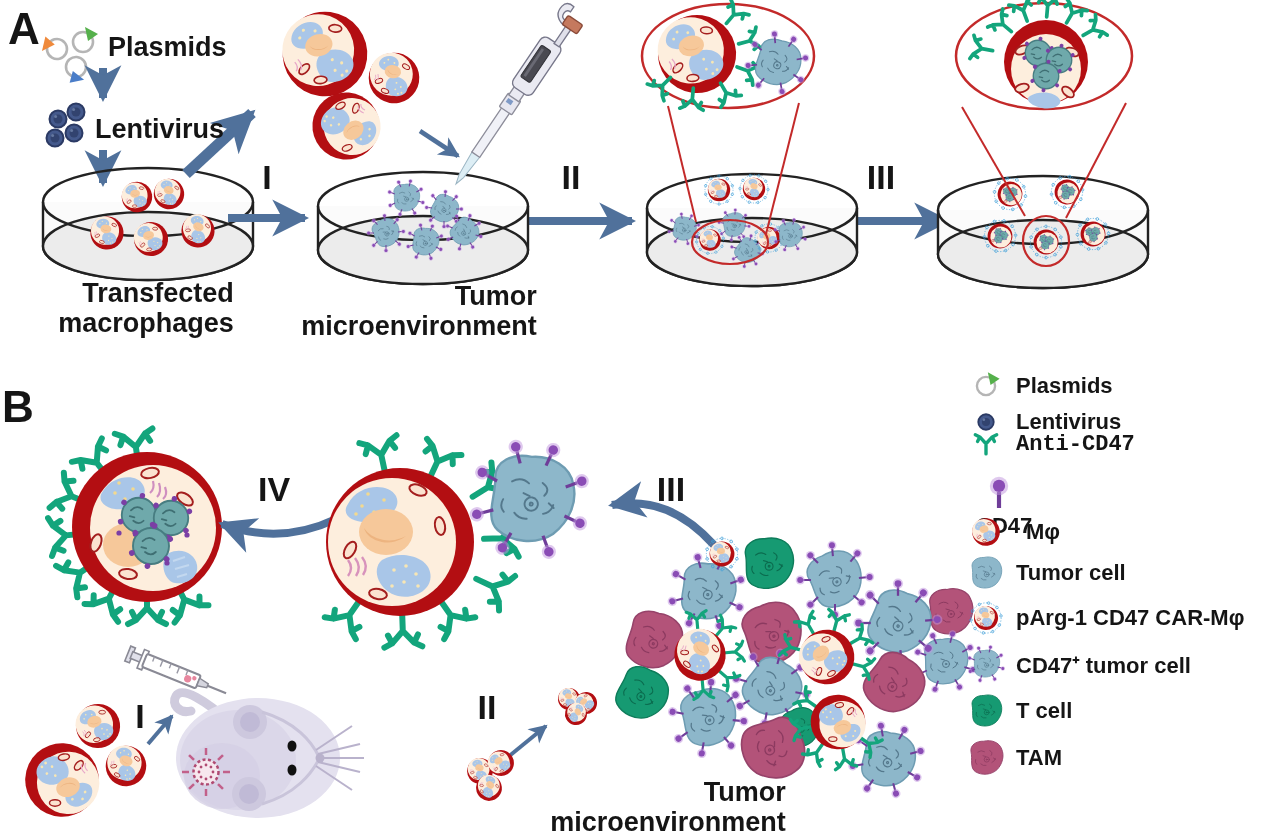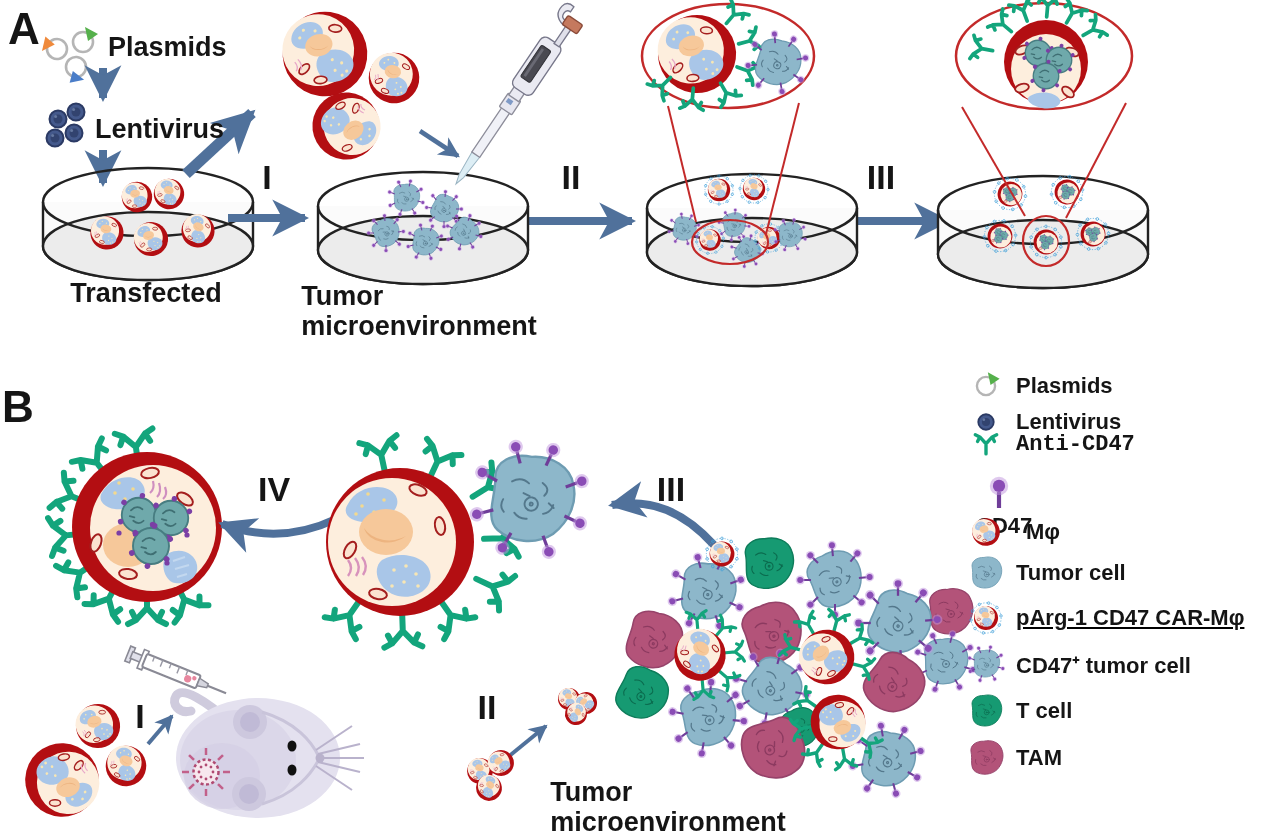--- a/index.html
+++ b/index.html
@@ -2,21 +2,21 @@
 <html><head>
 <meta charset="utf-8">
 <style>
   html,body{margin:0;padding:0;background:#fff;}
   .stage{position:relative;width:1280px;height:834px;background:#fff;overflow:hidden;
          font-family:"Liberation Sans", sans-serif;}
   .artwork{position:absolute;left:0;top:0;width:1280px;height:834px;}
   .lbl{position:absolute;font-weight:bold;color:#151515;white-space:nowrap;z-index:5;}
   .panel-letter{font-size:44px;font-weight:800;}
   .item-label{font-size:27px;}
-  .caption{font-size:27px;line-height:30px;text-align:left;transform:translateX(-50%);}
+  .caption{font-size:27px;line-height:30px;text-align:right;transform:translateX(-50%);}
   .roman{font-size:34px;transform:translateX(-50%);}
   .legend{position:absolute;left:966px;top:0;z-index:5;}
   .legend-row{position:absolute;display:flex;align-items:center;height:40px;}
   .legend-icon{width:40px;height:40px;flex:0 0 40px;}
   .legend-label{font-weight:bold;font-size:22px;color:#151515;margin-left:10px;white-space:nowrap;}
 </style>
 </head>
 <body>
 
 <div class="stage">
@@ -508,20 +508,21 @@
 </svg>
 
 <div class="lbl panel-letter" style="left:8px;top:4px;">A</div>
 <div class="lbl panel-letter" style="left:2px;top:382px;">B</div>
 
 <div class="lbl item-label" style="left:108px;top:32px;">Plasmids</div>
 <div class="lbl item-label" style="left:95px;top:114px;">Lentivirus</div>
 
 <div class="lbl caption" style="left:146px;top:278px;">
   <div>Transfected</div>
+  <div>macrophages</div>
 </div>
 <div class="lbl caption" style="left:419px;top:281px;">
   <div>Tumor</div>
   <div>microenvironment</div>
 </div>
 <div class="lbl caption" style="left:668px;top:777px;">
   <div>Tumor</div>
   <div>microenvironment</div>
 </div>
 
@@ -574,21 +575,21 @@
     <span class="legend-label">Mφ</span>
   </div>
 
   <div class="legend-row" style="top:553px;">
     <svg class="legend-icon" viewBox="-22 -22 44 44">
           <use href="#sym-tumor" transform="scale(0.38)"></use>
         </svg>
     <span class="legend-label">Tumor cell</span>
   </div>
 
-  <div class="legend-row" style="top:598px;text-decoration:underline;">
+  <div class="legend-row" style="top:598px;">
     <svg class="legend-icon" viewBox="-22 -22 44 44">
           <use href="#sym-car-mphi" transform="scale(0.32) rotate(10)"></use>
         </svg>
     <span class="legend-label">pArg-1 CD47 CAR-Mφ</span>
   </div>
 
   <div class="legend-row" style="top:644px;justify-content:space-between;">
     <svg class="legend-icon" viewBox="-22 -22 44 44">
           <use href="#sym-cd47-tumor" transform="scale(0.33)"></use>
         </svg>

